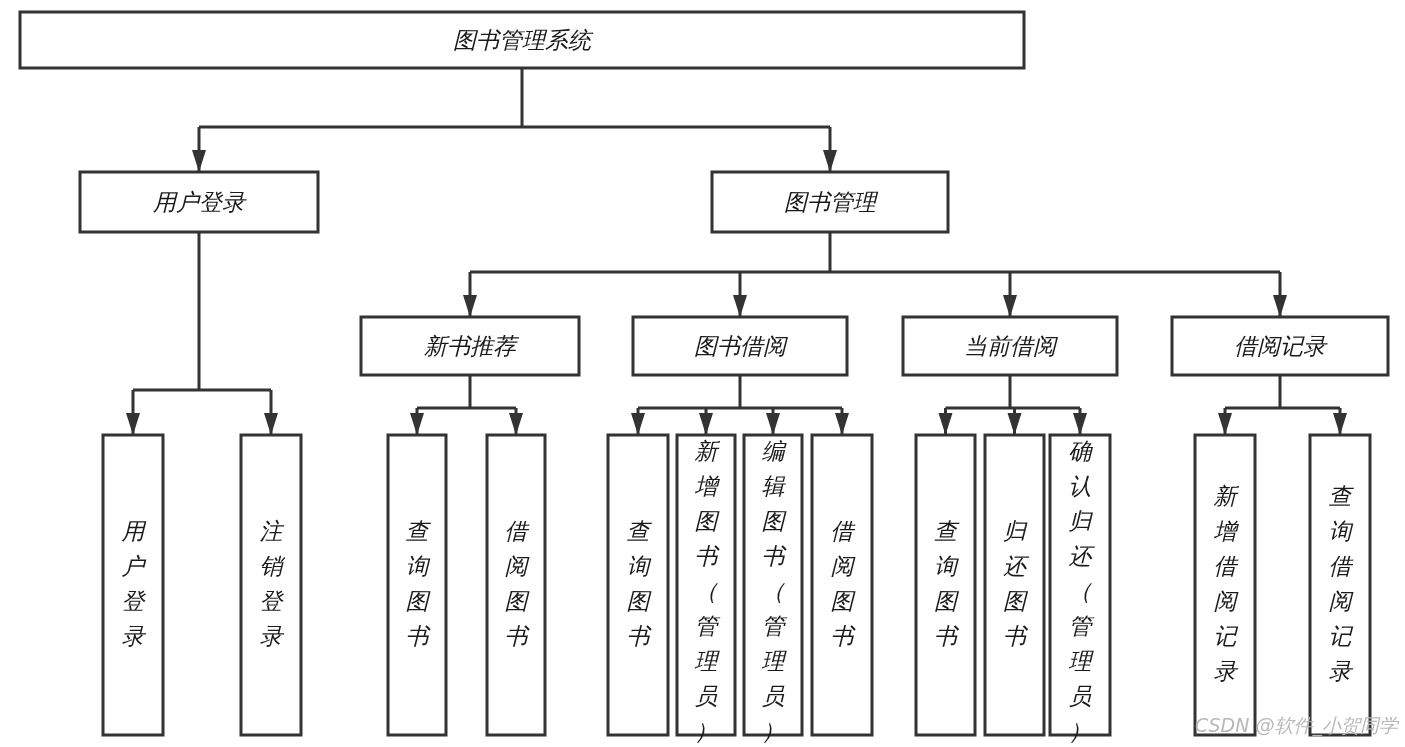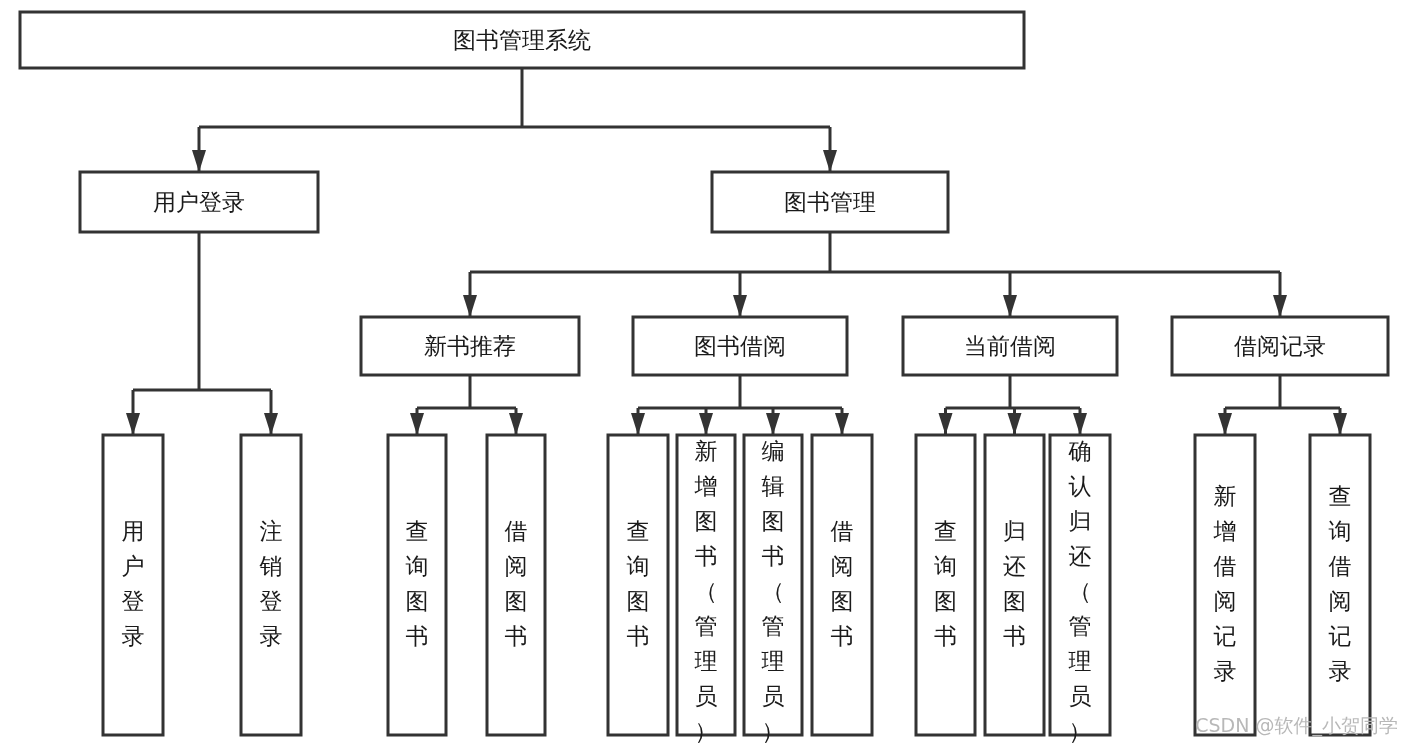--- a/index.html
+++ b/index.html
@@ -12,20 +12,21 @@
     width: 1405px;
     height: 747px;
     font-family: "DejaVu Sans", "Liberation Sans", sans-serif;
     overflow: hidden;
   }
   #diagram-root {
     position: relative;
     width: 1405px;
     height: 747px;
     background: #ffffff;
+    font-style: italic;
   }
   svg.diagram {
     display: block;
     width: 1405px;
     height: 747px;
   }
   .node-box {
     fill: #ffffff;
     stroke: #333333;
     stroke-width: 3;

